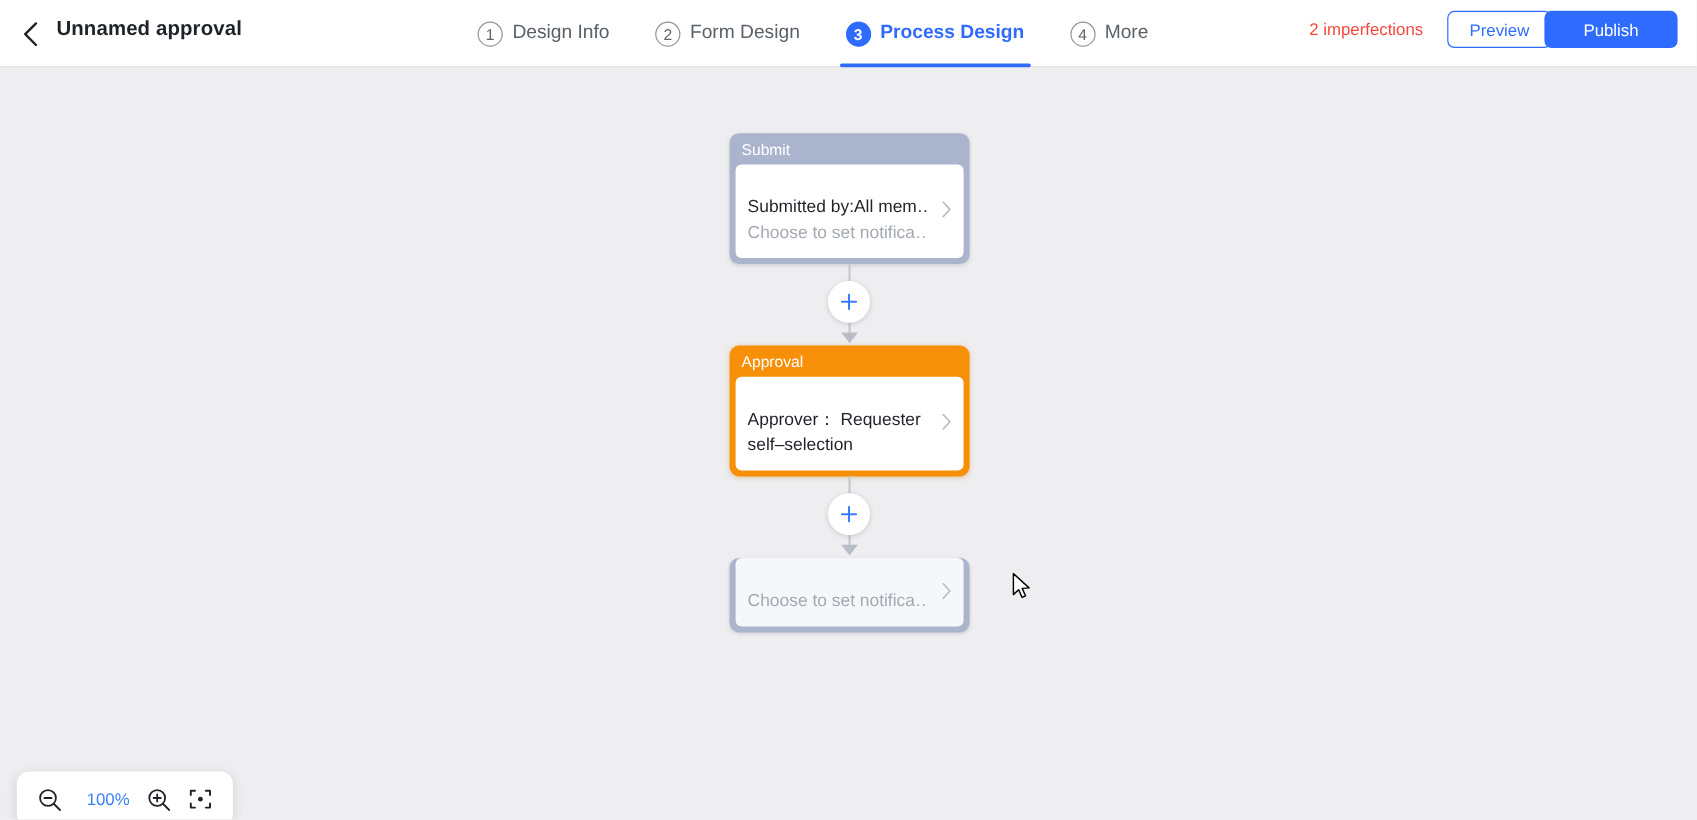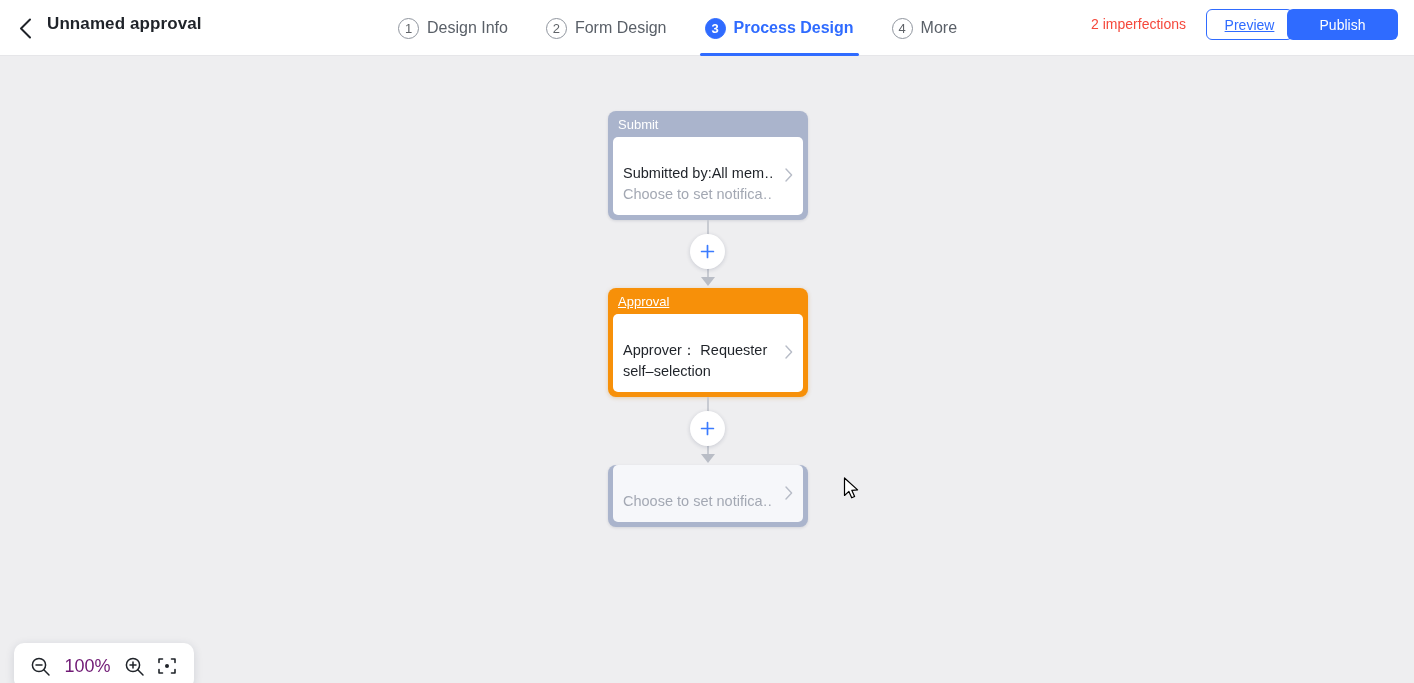--- a/index.html
+++ b/index.html
@@ -60,21 +60,20 @@
     position: absolute; right: 228px; top: 16px;
     font-size: 14px; color: #f5483b; white-space: nowrap;
   }
   .btn-preview {
     position: absolute; right: 121px; top: 9px;
     width: 87px; height: 31px; border-radius: 6px;
     background: #fff; border: 1px solid #2f6bff; color: #2f6bff;
     font-size: 14px; font-family: inherit;
     display: flex; align-items: center; justify-content: center;
     cursor: pointer;
-    text-decoration: underline;
   }
   .btn-publish {
     position: absolute; right: 16px; top: 9px;
     width: 111px; height: 31px; border-radius: 6px;
     background: #2f6bff; border: none; color: #fff;
     font-size: 14px; font-family: inherit;
     display: flex; align-items: center; justify-content: center;
     cursor: pointer;
   }
 
@@ -116,21 +115,21 @@
     position: absolute; right: 10px; top: 50%;
     transform: translateY(-50%);
     color: #b7bcc7; font-size: 15px; line-height: 1;
   }
 
   
   .node-orange .node-shell {
     background: #f79009; padding: 0 0 5px 0;
     box-shadow: 0 1px 4px rgba(200,120,10,.3);
   }
-  .node-orange .node-head { color: #ffffff; text-decoration: underline; }
+  .node-orange .node-head { color: #ffffff; }
 
   
   .connector {
     position: relative; width: 200px; height: 68px;
   }
   .conn-line {
     position: absolute; left: 99px; top: 0;
     width: 2px; height: 60px; background: #c8cbd2;
   }
   .conn-arrow {
@@ -154,21 +153,21 @@
   .zoombar {
     position: absolute; left: 14px; bottom: -6px;
     width: 180px; height: 46px; border-radius: 10px;
     background: #ffffff;
     box-shadow: 0 2px 10px rgba(30,40,70,.14);
     display: flex; align-items: center; justify-content: space-around;
     padding: 0 10px;
   }
   .zoombar .zicon { cursor: pointer; display: flex; align-items: center; }
   .zoom-level {
-    font-size: 18px; color: #701a75; min-width: 42px; text-align: left;
+    font-size: 14px; color: #3b82f6; min-width: 42px; text-align: right;
   }
 
   
   .cursor { position: absolute; left: 843px; top: 420px; }
 </style>
 </head>
 <body>
 
 <div id="app">
 

